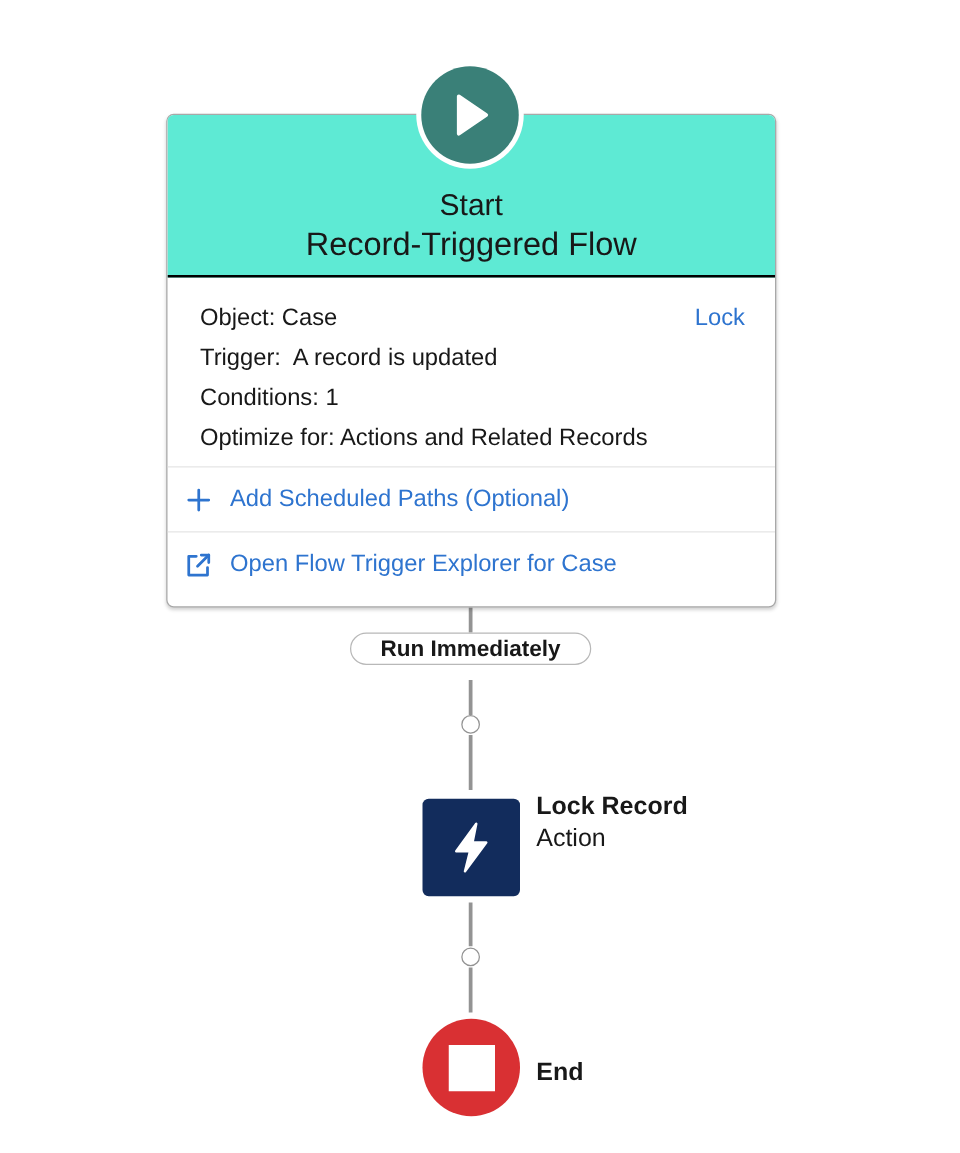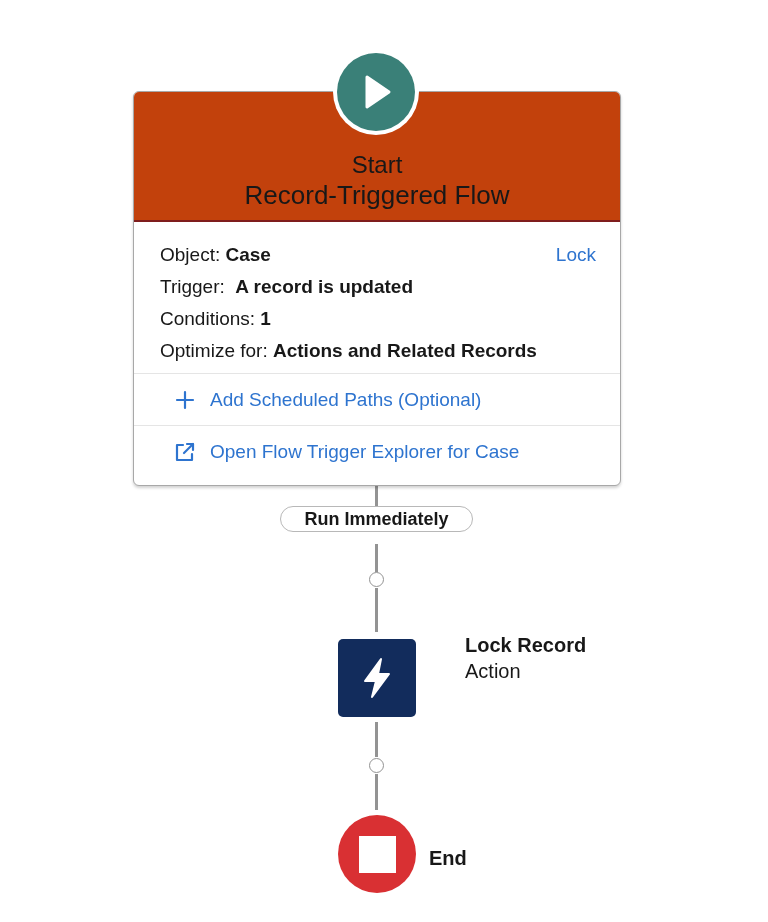--- a/index.html
+++ b/index.html
@@ -11,36 +11,36 @@
     .canvas { position: relative; width: 768px; height: 922px; }
 
     .vline { position: absolute; left: 375px; width: 3px; background: #939393; }
 
     .start-card {
       position: absolute; left: 133px; top: 91px; width: 488px; height: 395px;
       border: 1px solid #a8a8a8; border-radius: 6px; background: #ffffff;
       box-shadow: 0 2px 3px rgba(0,0,0,0.18); overflow: hidden;
     }
     .card-header {
-      height: 130px; background: #c2410c; border-bottom: 2px solid #7f1d1d;
+      height: 130px; background: #5eead4; border-bottom: 2px solid #000000;
       text-align: center; padding-top: 58px;
     }
     .card-title { font-size: 24px; line-height: 30px; color: #181818; }
     .card-subtitle { font-size: 26px; line-height: 26px; color: #181818; margin-top: 2px; }
 
     .card-body { position: relative; padding: 17px 26px 0 26px; height: 152px; border-bottom: 1px solid #e5e5e5; }
     .prop-row { font-size: 19px; line-height: 32px; color: #181818; white-space: nowrap; }
-    .prop-row .val { font-weight: bold; }
+    .prop-row .val { font-weight: normal; }
     .edit-link {
       position: absolute; right: 24px; top: 17px; font-size: 19px; line-height: 32px;
       color: #0b5cab; color: #2e74cf; cursor: pointer;
     }
 
     .card-link-row {
-      height: 52px; display: flex; align-items: center; padding-left: 40px;
+      height: 52px; display: flex; align-items: center; padding-left: 14px;
       font-size: 19px; color: #2e74cf; cursor: pointer;
     }
     .card-link-row.first { border-bottom: 1px solid #e5e5e5; }
     .card-link-row .ic { width: 22px; height: 22px; margin-right: 14px; display: inline-flex; align-items: center; justify-content: center; }
 
     .start-icon {
       position: absolute; left: 333px; top: 49px; width: 86px; height: 86px;
       border-radius: 50%; background: #ffffff; padding: 4px;
     }
     .start-icon .inner {
@@ -141,21 +141,21 @@
   <div class="run-pill">Run Immediately</div>
 
   <div class="connector-dot" style="top:572px;"></div>
   <div class="connector-dot" style="top:758px;"></div>
 
   <div class="action-box">
     <svg width="36" height="44" viewBox="0 0 36 44">
       <path d="M22 3 L6 25 L17 25 L13 41 L30 18 L19 18 Z" fill="#ffffff" stroke="#ffffff" stroke-width="2" stroke-linejoin="round"></path>
     </svg>
   </div>
-  <div class="node-label" style="top:632px;margin-left:36px;">
+  <div class="node-label" style="top:632px;">
     <div class="t">Lock Record</div>
     <div>Action</div>
   </div>
 
   <div class="end-circle">
     <div class="end-square"></div>
   </div>
   <div class="node-label" style="top:808px;margin-top:37px;">
     <div class="t">End</div>
   </div>

